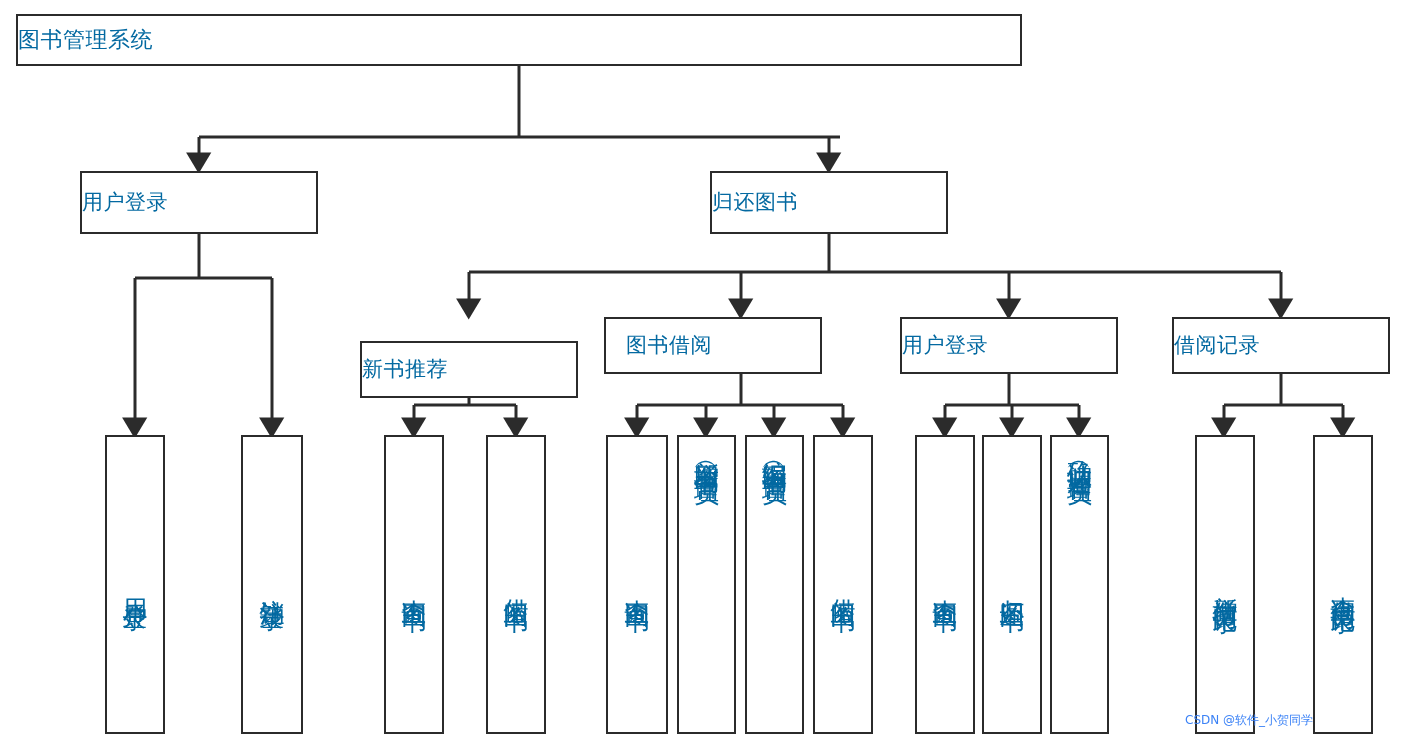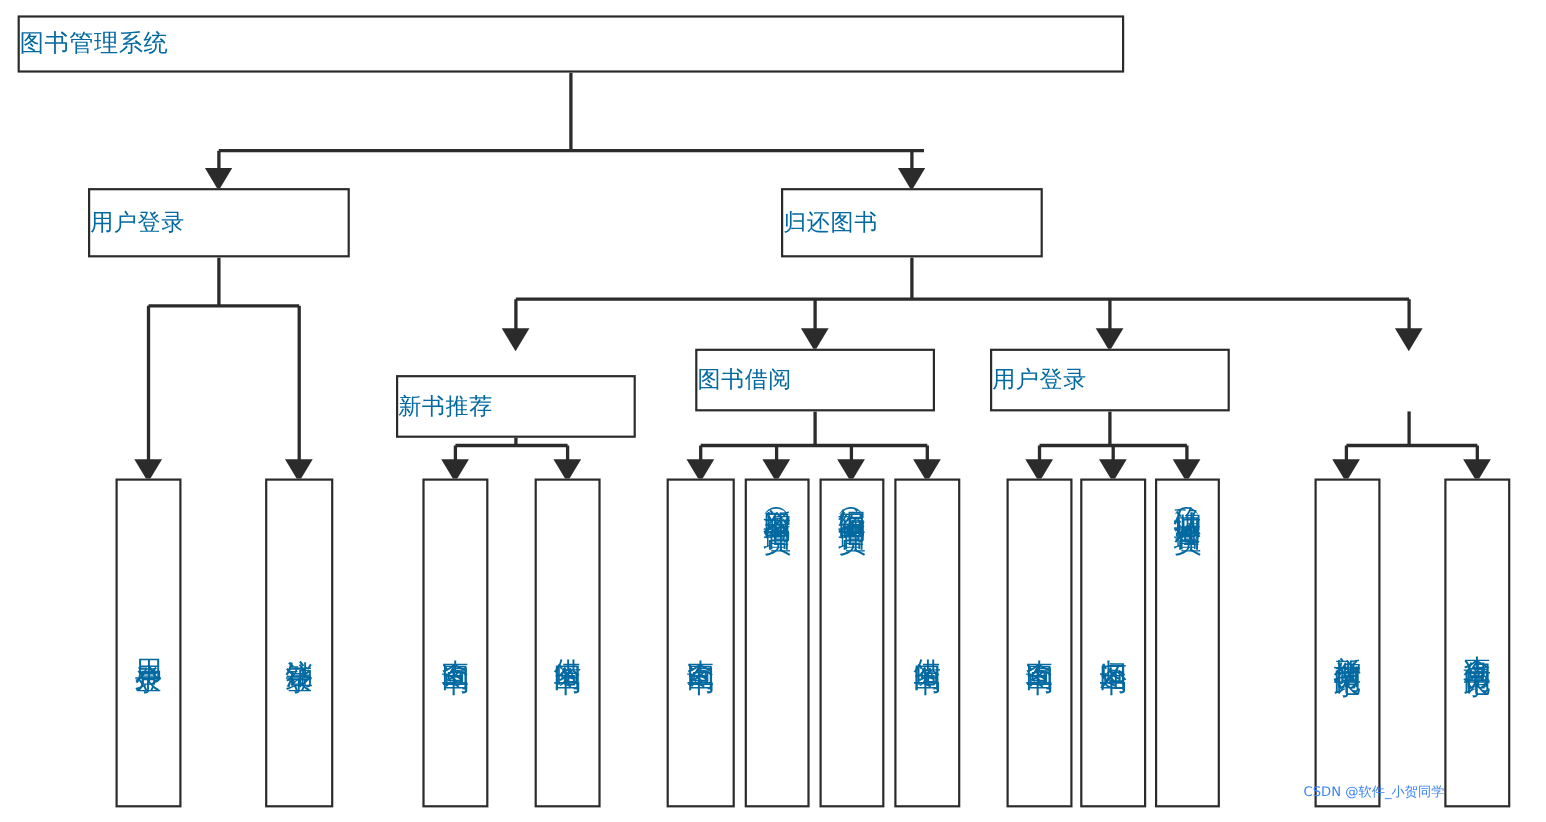--- a/index.html
+++ b/index.html
@@ -142,26 +142,29 @@
   <div class="node horiz" style="left:80px; top:171px; width:238px; height:63px;">
     <span class="label">用户登录</span>
   </div>
   <div class="node horiz" style="left:710px; top:171px; width:238px; height:63px;">
     <span class="label">归还图书</span>
   </div>
 
   <div class="node horiz" style="left:360px; top:317px; width:218px; height:57px;margin-top:24px;">
     <span class="label">新书推荐</span>
   </div>
-  <div class="node horiz" style="left:632px; top:317px; width:218px; height:57px;">
+  <div class="node horiz" style="left:604px; top:317px; width:218px; height:57px;padding-left:20px;">
     <span class="label">图书借阅</span>
   </div>
   <div class="node horiz" style="left:900px; top:317px; width:218px; height:57px;">
     <span class="label">用户登录</span>
   </div>
+  <div class="node horiz" style="left:1172px; top:317px; width:218px; height:57px;">
+    <span class="label">借阅记录</span>
+  </div>
 
   <div class="node vert centered" style="left:105px; top:435px; width:60px; height:299px;">
     <span class="label">用户登录</span>
   </div>
   <div class="node vert centered" style="left:241px; top:435px; width:62px; height:299px;">
     <span class="label">注销登录</span>
   </div>
 
   <div class="node vert centered" style="left:384px; top:435px; width:60px; height:299px;">
     <span class="label">查询图书</span>

